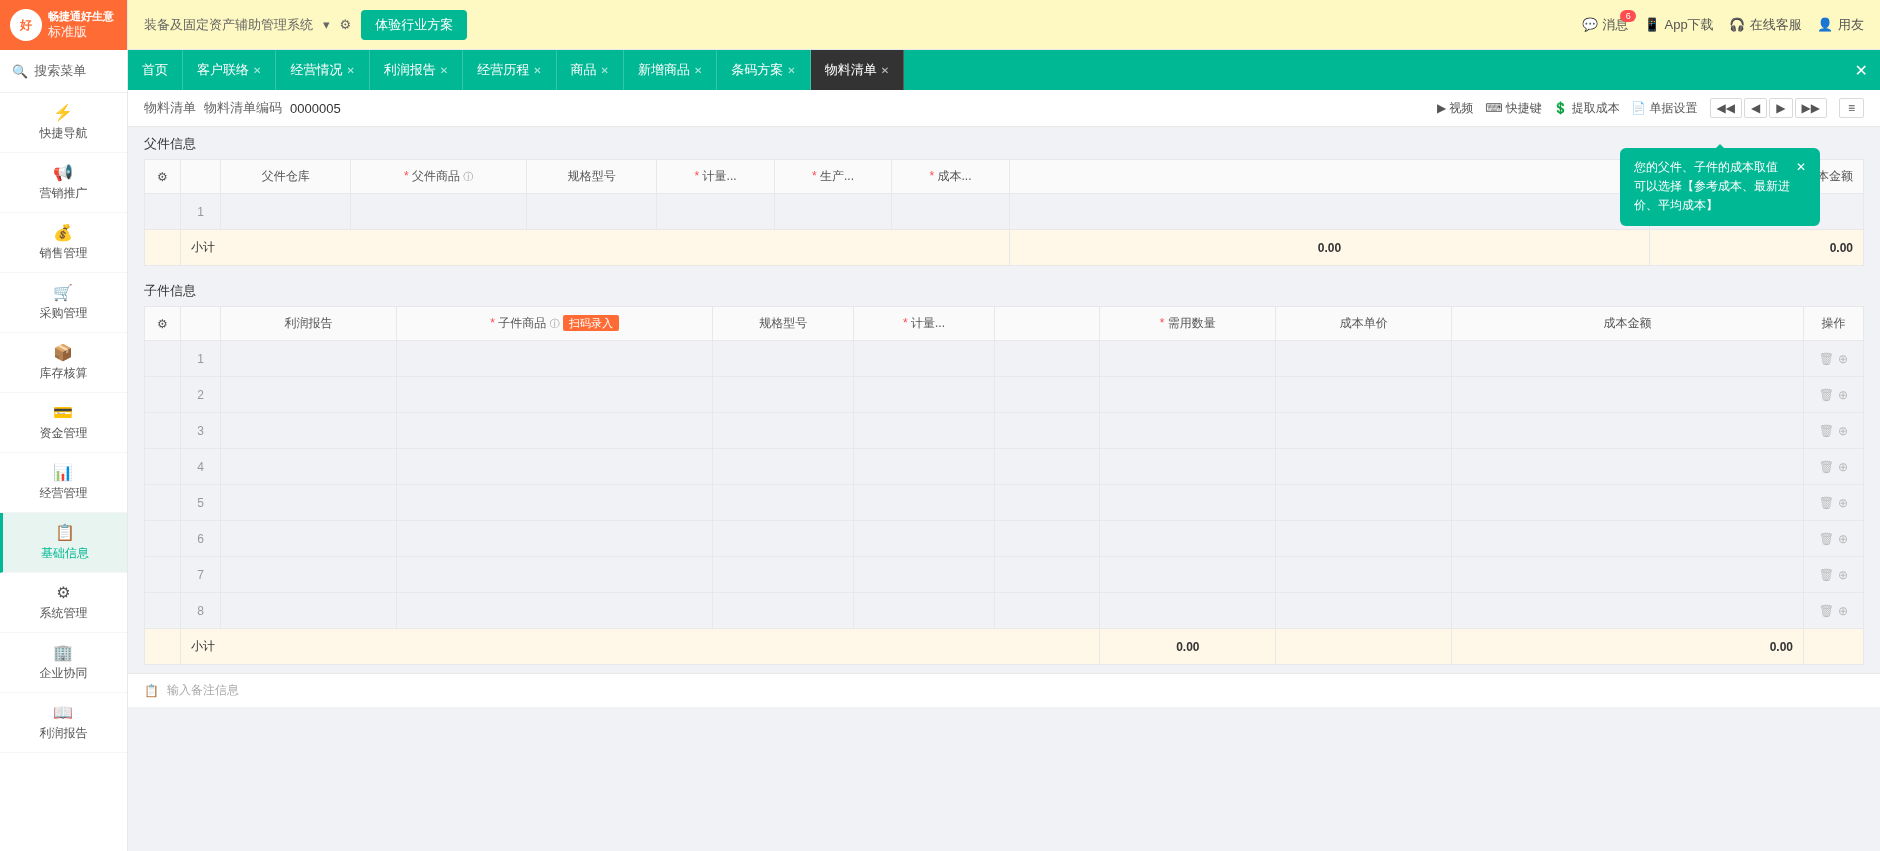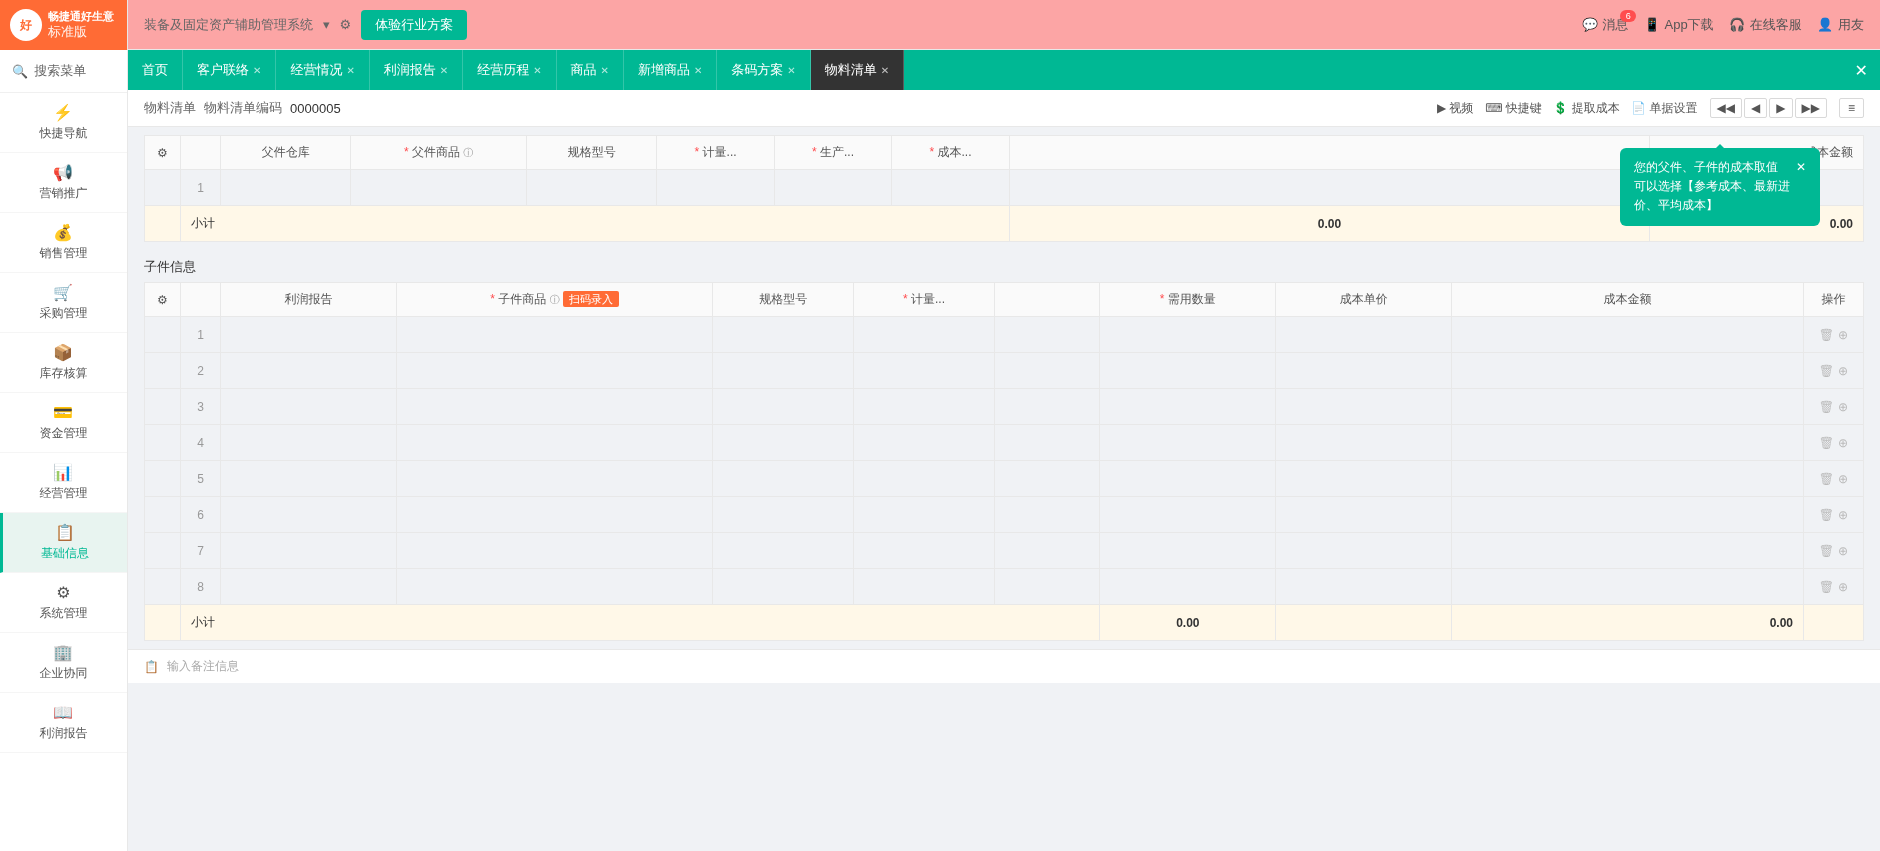--- a/index.html
+++ b/index.html
@@ -80,21 +80,21 @@
     
     .main-content {
       flex: 1;
       display: flex;
       flex-direction: column;
       overflow: hidden;
     }
 
     
     .top-header {
-      background: #fca5a5;
+      background: #fef9c3;
       height: 50px;
       display: flex;
       align-items: center;
       justify-content: space-between;
       padding: 0 16px;
       border-bottom: 1px solid #e8e8e8;
     }
     .top-header-left {
       display: flex;
       align-items: center;
@@ -521,20 +521,21 @@
         <button class="rows-toggle">≡</button>
       </div>
     </div>
 
     <div class="tooltip-box" style="position:absolute;right:60px;top:148px;">
       <span class="tooltip-close">✕</span>
       <span>您的父件、子件的成本取值可以选择【参考成本、最新进价、平均成本】</span>
     </div>
 
     <div class="section">
+      <div class="section-title">父件信息</div>
       <table class="data-table">
         <thead>
           <tr>
             <th class="gear-col"><span>⚙</span></th>
             <th style="width:40px;"></th>
             <th>父件仓库</th>
             <th><span class="required">*</span> 父件商品 <span style="color:#999;font-size:10px;">ⓘ</span></th>
             <th>规格型号</th>
             <th><span class="required">*</span> 计量...</th>
             <th><span class="required">*</span> 生产...</th>

